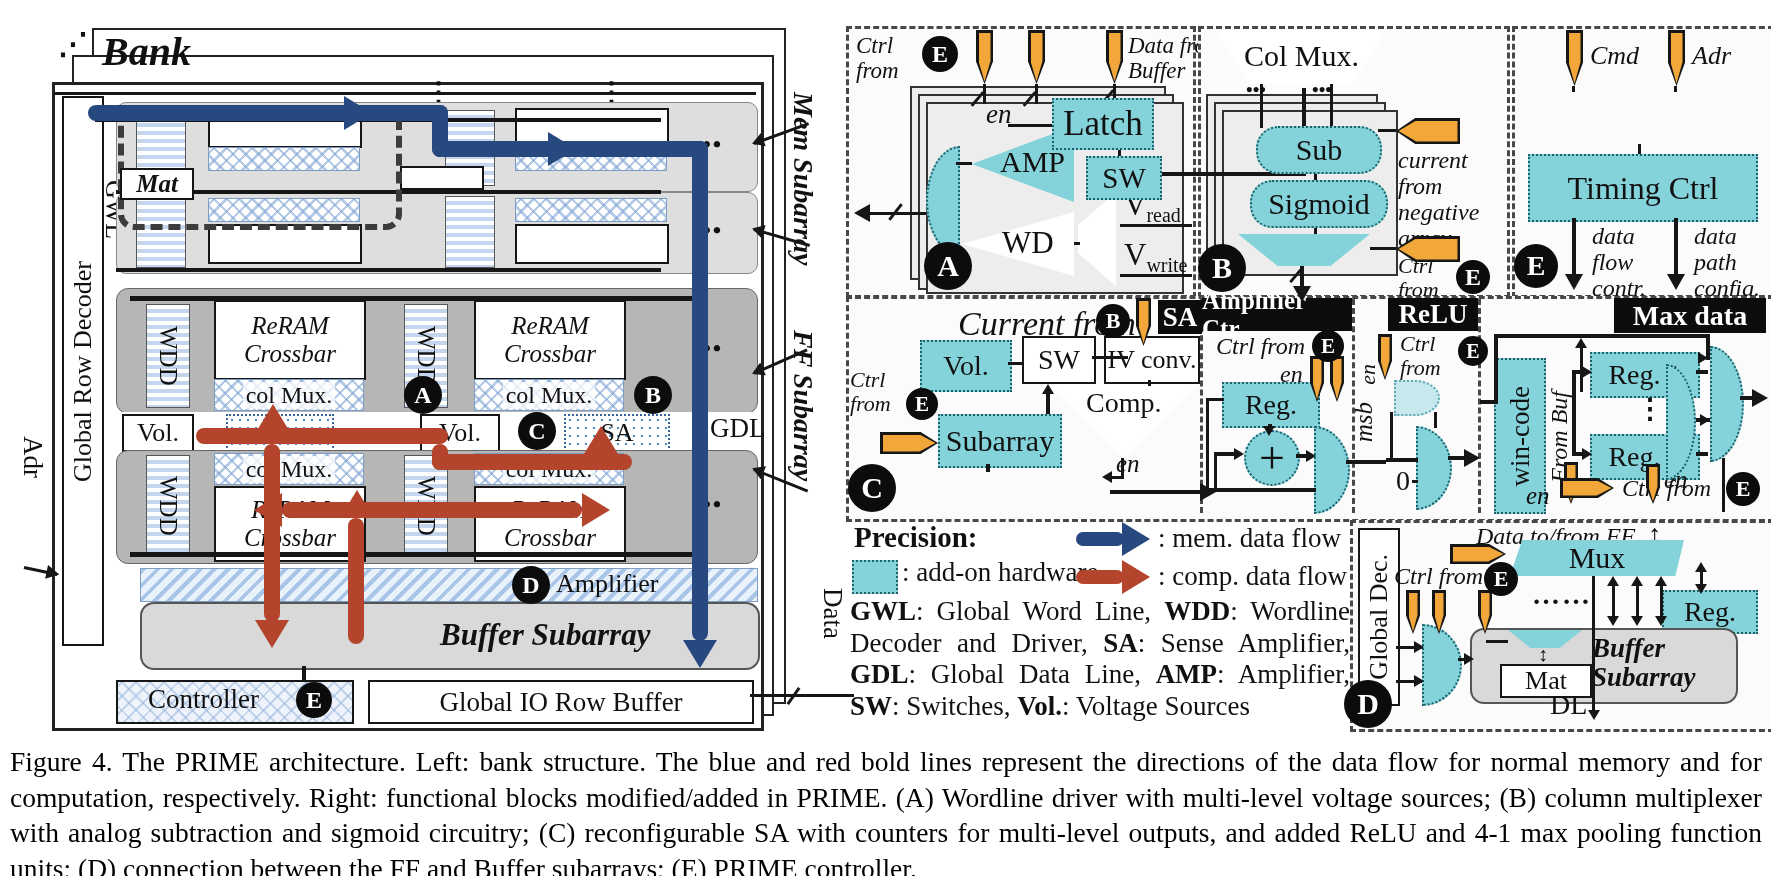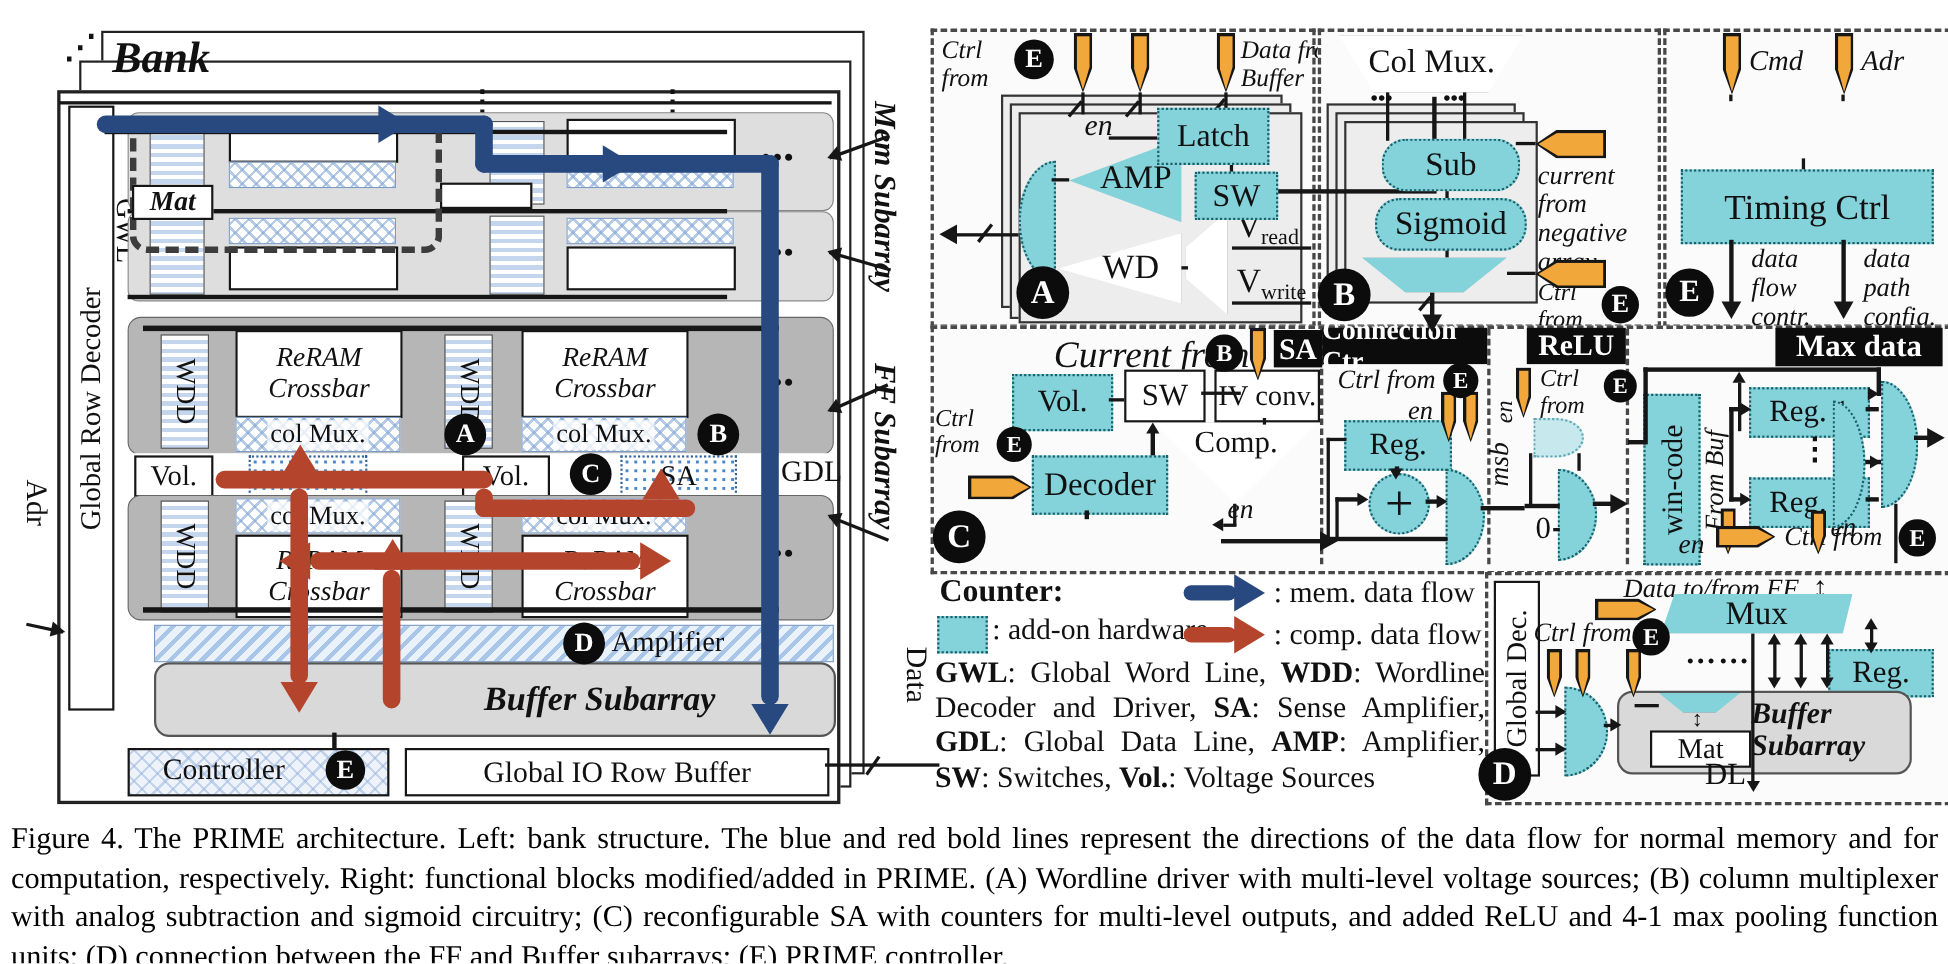--- a/index.html
+++ b/index.html
@@ -264,21 +264,21 @@
     <div class="sheet" style="left:926px;top:102px;width:254px;height:188px"></div>
     <div class="wire" style="left:983px;top:84px;width:3px;height:20px"></div>
     <div class="wire" style="left:1035px;top:84px;width:3px;height:20px"></div>
     <div class="wire" style="left:1113px;top:84px;width:3px;height:16px"></div>
     <div class="wire" style="left:976px;top:90px;width:3px;height:18px;transform:rotate(40deg)"></div>
     <div class="wire" style="left:1028px;top:90px;width:3px;height:18px;transform:rotate(40deg)"></div>
     <div class="wire" style="left:1106px;top:88px;width:3px;height:18px;transform:rotate(40deg)"></div>
     <div class="t it" style="left:986px;top:100px;font-size:27px;z-index:3">en</div>
     <div class="wire" style="left:1008px;top:124px;width:44px;height:3px"></div>
     <div class="teal ctr" style="position:absolute;left:1052px;top:98px;width:98px;height:48px;z-index:3">
-      <span style="font-size:29px">Latch</span>
+      <span style="font-size:35px">Latch</span>
     </div>
     <div class="abs tri-l outl" style="left:972px;top:126px;width:102px;height:76px;background:var(--addon-teal,#84d2da)"></div>
     <div class="t" style="left:1000px;top:146px;font-size:30px;z-index:3">AMP</div>
     <div class="teal ctr" style="position:absolute;left:1086px;top:156px;width:72px;height:40px;z-index:3">
       <span style="font-size:29px">SW</span>
     </div>
     <div class="wire" style="left:1118px;top:146px;width:3px;height:12px"></div>
     <div class="wire" style="left:1158px;top:172px;width:148px;height:4px"></div>
     <div class="wire" style="left:1302px;top:88px;width:4px;height:86px"></div>
     <div class="muxl" style="left:926px;top:146px;width:30px;height:106px"></div>
@@ -374,37 +374,37 @@
       <span style="font-size:26px">IV conv.</span>
     </div>
     <div class="wire" style="left:1092px;top:356px;width:36px;height:3px"></div>
     <div class="wire" style="left:1148px;top:380px;width:3px;height:6px"></div>
     <div class="abs tri-d outl" style="left:1048px;top:384px;width:150px;height:74px;background:#fff"></div>
     <div class="t" style="left:1086px;top:388px;font-size:28px;z-index:3">Comp.</div>
     <div class="t it wrap" style="left:850px;top:368px;width:56px;font-size:22px">Ctrl from</div>
     <div class="mk" style="left:906px;top:388px;width:32px;height:32px;font-size:21px">E</div>
     <div class="pinr" style="left:880px;top:432px;width:58px;height:22px"></div>
     <div class="teal ctr" style="position:absolute;left:938px;top:414px;width:120px;height:50px">
-      <span style="font-size:30px">Decoder</span>
+      <span style="font-size:30px">Subarray</span>
     </div>
     <div class="wire" style="left:1046px;top:392px;width:3.5px;height:22px"></div>
     <div class="ah sm u" style="left:1042px;top:384px"></div>
     <div class="wire" style="left:986px;top:464px;width:3.5px;height:8px"></div>
     <div class="t it" style="left:1116px;top:450px;font-size:25px">en</div>
     <div class="wire" style="left:1121px;top:458px;width:3px;height:20px"></div>
     <div class="wire" style="left:1112px;top:476px;width:12px;height:3px"></div>
     <div class="ah sm l" style="left:1102px;top:471px"></div>
     <div class="wire" style="left:1110px;top:490px;width:94px;height:4px"></div>
     <div class="ah r" style="left:1200px;top:483px"></div>
     <div class="mk" style="left:848px;top:464px;width:48px;height:48px;font-size:30px">C</div>
   </div>
 
   <div class="layer">
     <div class="hdr" style="left:1202px;top:298px;width:150px;height:33px">
-        <span style="font-size:25px">Connection Ctr.</span>
+        <span style="font-size:25px">Amplifier Ctr.</span>
       </div>
     <div class="t it" style="left:1216px;top:334px;font-size:24px">Ctrl from</div>
     <div class="mk" style="left:1312px;top:330px;width:32px;height:32px;font-size:21px">E</div>
     <div class="t it" style="left:1280px;top:362px;font-size:24px">en</div>
     <div class="pinv" style="left:1310px;top:356px;width:14px;height:46px"></div>
     <div class="pinv" style="left:1330px;top:356px;width:14px;height:46px"></div>
     <div class="teal ctr" style="position:absolute;left:1222px;top:382px;width:94px;height:42px">
       <span style="font-size:28px">Reg.</span>
     </div>
     <div class="wire" style="left:1206px;top:398px;width:3px;height:94px"></div>
@@ -489,21 +489,21 @@
     <div class="pinv" style="left:1564px;top:462px;width:14px;height:42px"></div>
     <div class="pinv" style="left:1646px;top:464px;width:14px;height:40px"></div>
     <div class="t it" style="left:1664px;top:466px;font-size:25px">en</div>
     <div class="t it" style="left:1526px;top:482px;font-size:25px">en</div>
     <div class="pinr" style="left:1560px;top:478px;width:54px;height:20px"></div>
     <div class="t it" style="left:1622px;top:476px;font-size:24px">Ctrl from</div>
     <div class="mk" style="left:1726px;top:472px;width:34px;height:34px;font-size:22px">E</div>
   </div>
 
   <div class="layer">
-    <div class="t b" style="left:854px;top:522px;font-size:29px">Counter:</div>
+    <div class="t b" style="left:854px;top:522px;font-size:29px">Precision:</div>
     <div class="teal" style="position:absolute;left:852px;top:560px;width:42px;height:30px"></div>
     <div class="t" style="left:902px;top:558px;font-size:27px">: add-on hardware</div>
     <div class="bbar" style="left:1076px;top:532px;width:48px;height:14px"></div>
     <div class="ah big r" style="left:1122px;top:522px;border-left-color:var(--mem-flow,#27497f)"></div>
     <div class="t" style="left:1158px;top:524px;font-size:27px">: mem. data flow</div>
     <div class="rbar" style="left:1076px;top:570px;width:48px;height:14px"></div>
     <div class="ah big r" style="left:1122px;top:560px;border-left-color:var(--comp-flow,#b4452c)"></div>
     <div class="t" style="left:1158px;top:562px;font-size:27px">: comp. data flow</div>
     <div class="t wrap" style="left:850px;top:596px;width:500px;font-size:27px;line-height:31.5px;text-align:justify">
       <span class="b">GWL</span><span>: Global Word Line, </span><span class="b">WDD</span><span>: Wordline Decoder and Driver,  </span><span class="b">SA</span><span>: Sense Amplifier, </span><span class="b">GDL</span><span>: Global Data Line, </span><span class="b">AMP</span><span>: Amplifier, </span><span class="b">SW</span><span>: Switches,  </span><span class="b">Vol.</span><span>: Voltage Sources</span>

